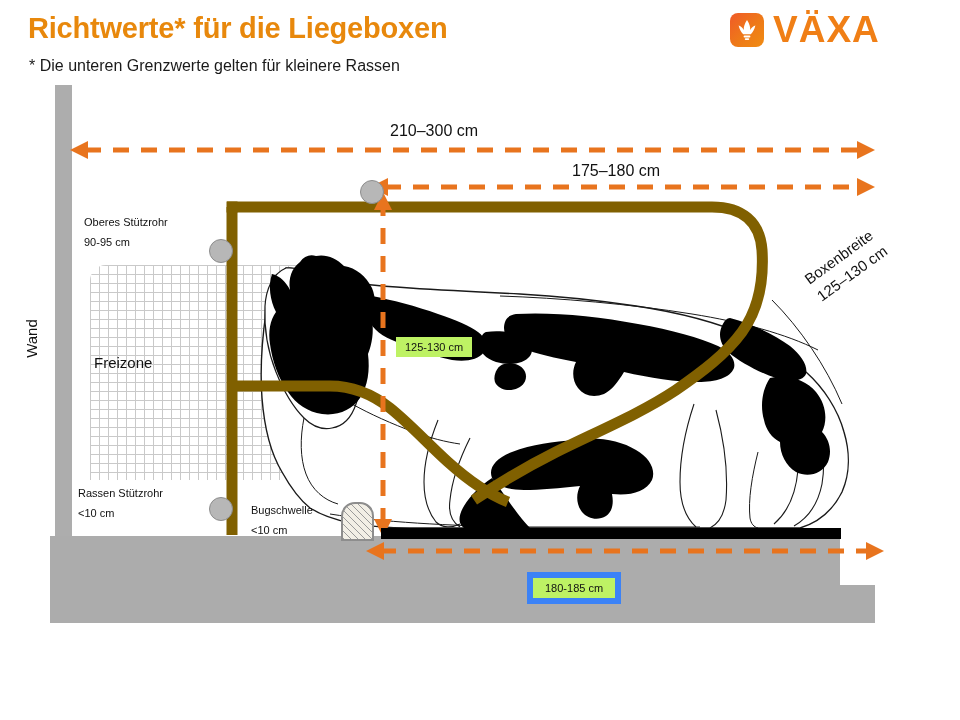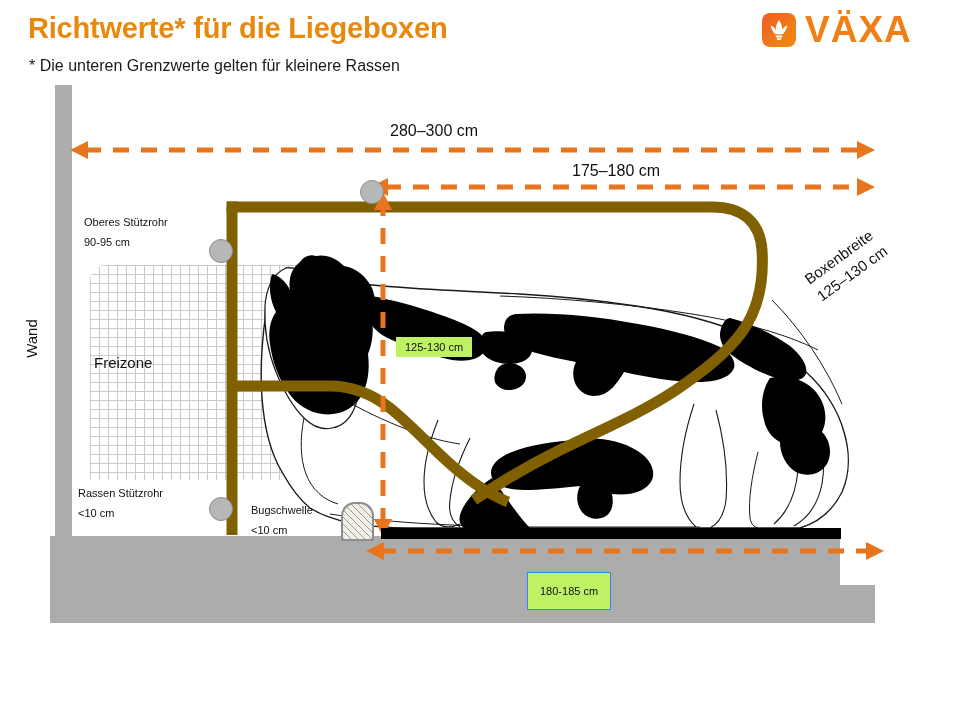--- a/index.html
+++ b/index.html
@@ -18,21 +18,21 @@
     font-size:29px;font-weight:bold;
     color:#E8880C;letter-spacing:-0.2px;
     white-space:nowrap;
   }
   .subtitle{
     position:absolute;left:29px;top:57px;
     font-size:16px;color:#1a1a1a;white-space:nowrap;
   }
 
   
-  .logo{position:absolute;left:730px;top:13px;display:flex;align-items:center;gap:9px;margin-left:32px;}
+  .logo{position:absolute;left:730px;top:13px;display:flex;align-items:center;gap:9px;}
   .logo-mark{
     width:34px;height:34px;border-radius:8px;
     background:linear-gradient(135deg,#F05A28 0%,#EE7A18 55%,#F08C12 100%);
     position:relative;
   }
   .logo-word{
     font-size:37px;font-weight:bold;color:#F07F16;
     letter-spacing:1px;line-height:34px;
   }
 
@@ -76,21 +76,21 @@
   .lbl{position:absolute;font-size:11px;color:#111;line-height:20px;white-space:nowrap;}
   .lbl-ob{left:84px;top:212px;}
   .lbl-un{left:78px;top:483px;}
   .lbl-bug{left:251px;top:460px;margin-top:40px;}
 
   .dimbox{
     position:absolute;background:#bef264;
     font-size:11px;color:#111;padding:4px 9px;white-space:nowrap;
   }
   .dim-125{left:396px;top:337px;}
-  .dim-180{left:527px;top:572px;border:1px solid #3b82f6;padding:12px 12px;}
+  .dim-180{left:527px;top:572px;border:6px solid #3b82f6;padding:4px 12px;}
 
   .dimtext{position:absolute;font-size:16px;color:#111;white-space:nowrap;}
   .dim-280{left:390px;top:122px;}
   .dim-175{left:572px;top:162px;}
 
   .boxenbreite{
     position:absolute;left:800px;top:272px;
     font-size:15px;color:#111;line-height:21px;white-space:nowrap;
     transform:rotate(-36deg);transform-origin:left top;
   }
@@ -274,21 +274,21 @@
   </div>
   <div class="lbl lbl-un">
     <div>Rassen Stützrohr</div>
     <div>&lt;10 cm</div>
   </div>
   <div class="lbl lbl-bug">
     <div>Bugschwelle</div>
     <div>&lt;10 cm</div>
   </div>
 
-  <div class="dimtext dim-280">280–300 cm</div>
+  <div class="dimtext dim-280">210–300 cm</div>
   <div class="dimtext dim-175">175–180 cm</div>
   <div class="dimbox dim-125">125-130 cm</div>
   <div class="dimbox dim-180">180-185 cm</div>
 
   <div class="boxenbreite">
     <div>Boxenbreite</div>
     <div>125–130 cm</div>
   </div>
 
 </div>

